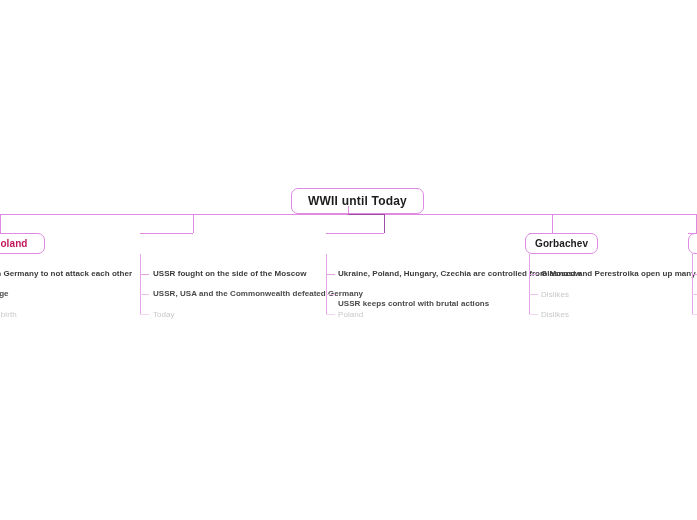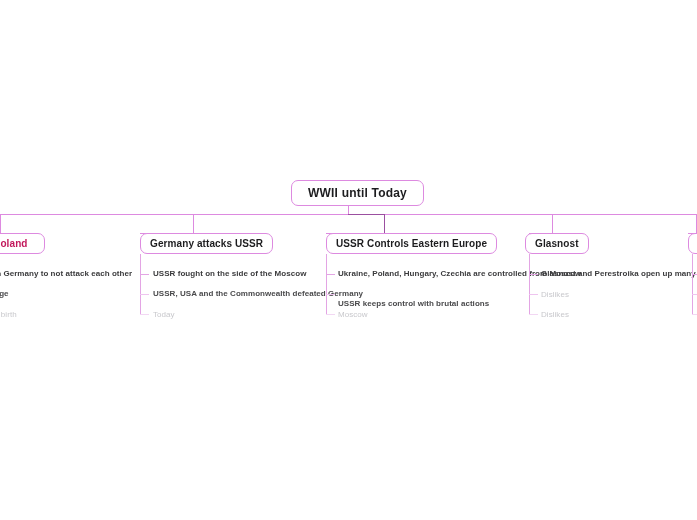--- a/index.html
+++ b/index.html
@@ -82,21 +82,21 @@
   .leaf.ghost {
     color: #c8c8cc;
     font-weight: normal;
   }
 </style>
 </head>
 <body>
 
 <div id="canvas">
 
-  <div class="node root" style="left:291px; top:180px;">
+  <div class="node root" style="left:291px; top:188px;">
     <span class="node-label">WWII until Today</span>
   </div>
 
   <div class="wire v" style="left:348px; top:206px; height:8px;"></div>
 
   <div class="wire h" style="left:0px; top:214px; width:348px;"></div>
 
   <div class="wire h dark" style="left:348px; top:214px; width:36px;"></div>
 
   <div class="wire h" style="left:384px; top:214px; width:313px;"></div>
@@ -114,46 +114,40 @@
   <div class="wire h" style="left:688px; top:233px; width:9px;"></div>
 
   <div class="node crimson" style="left:-38px; top:233px; width:83px;">
     <span class="node-label">ks Poland</span>
   </div>
 
   <div class="leaf" style="left:-34px; top:270px;">pact with Germany to not attack each other</div>
   <div class="leaf l2" style="left:-4px; top:290px;">rge</div>
   <div class="leaf ghost" style="left:-3px; top:311px;">' birth</div>
 
-  <div class="node" style="left:140px; top:233px;">
-    <span class="node-label">Germany attacks USSR</span>
-  </div>
   <div class="wire v fade1" style="left:140px; top:254px; height:60px;"></div>
   <div class="wire h fade1" style="left:140px; top:274px; width:9px;"></div>
   <div class="wire h fade2" style="left:140px; top:294px; width:9px;"></div>
   <div class="wire h fade3" style="left:140px; top:314px; width:9px;"></div>
 
   <div class="leaf" style="left:153px; top:270px;">USSR fought on the side of the Moscow</div>
   <div class="leaf l2" style="left:153px; top:290px;">USSR, USA and the Commonwealth defeated Germany</div>
   <div class="leaf ghost" style="left:153px; top:311px;">Today</div>
 
-  <div class="node" style="left:326px; top:233px;">
-    <span class="node-label">USSR Controls Eastern Europe</span>
-  </div>
   <div class="wire v fade1" style="left:326px; top:254px; height:60px;"></div>
   <div class="wire h fade1" style="left:326px; top:274px; width:9px;"></div>
   <div class="wire h fade2" style="left:326px; top:294px; width:9px;"></div>
   <div class="wire h fade3" style="left:326px; top:314px; width:9px;"></div>
 
   <div class="leaf" style="left:338px; top:270px;">Ukraine, Poland, Hungary, Czechia are controlled from Moscow</div>
   <div class="leaf l2" style="left:338px; top:300px;">USSR keeps control with brutal actions</div>
-  <div class="leaf ghost" style="left:338px; top:311px;">Moscow</div>
+  <div class="leaf ghost" style="left:338px; top:311px;">Poland</div>
 
   <div class="node" style="left:525px; top:233px;">
-    <span class="node-label">Glasnost</span>
+    <span class="node-label">Gorbachev</span>
   </div>
   <div class="wire v fade1" style="left:529px; top:254px; height:60px;"></div>
   <div class="wire h fade1" style="left:529px; top:274px; width:9px;"></div>
   <div class="wire h fade2" style="left:529px; top:294px; width:9px;"></div>
   <div class="wire h fade3" style="left:529px; top:314px; width:9px;"></div>
 
   <div class="leaf" style="left:541px; top:270px;">Glasnost and Perestroika open up many freedoms</div>
   <div class="leaf ghost" style="left:541px; top:291px;">Dislikes</div>
   <div class="leaf ghost" style="left:541px; top:311px;">Dislikes</div>
 

